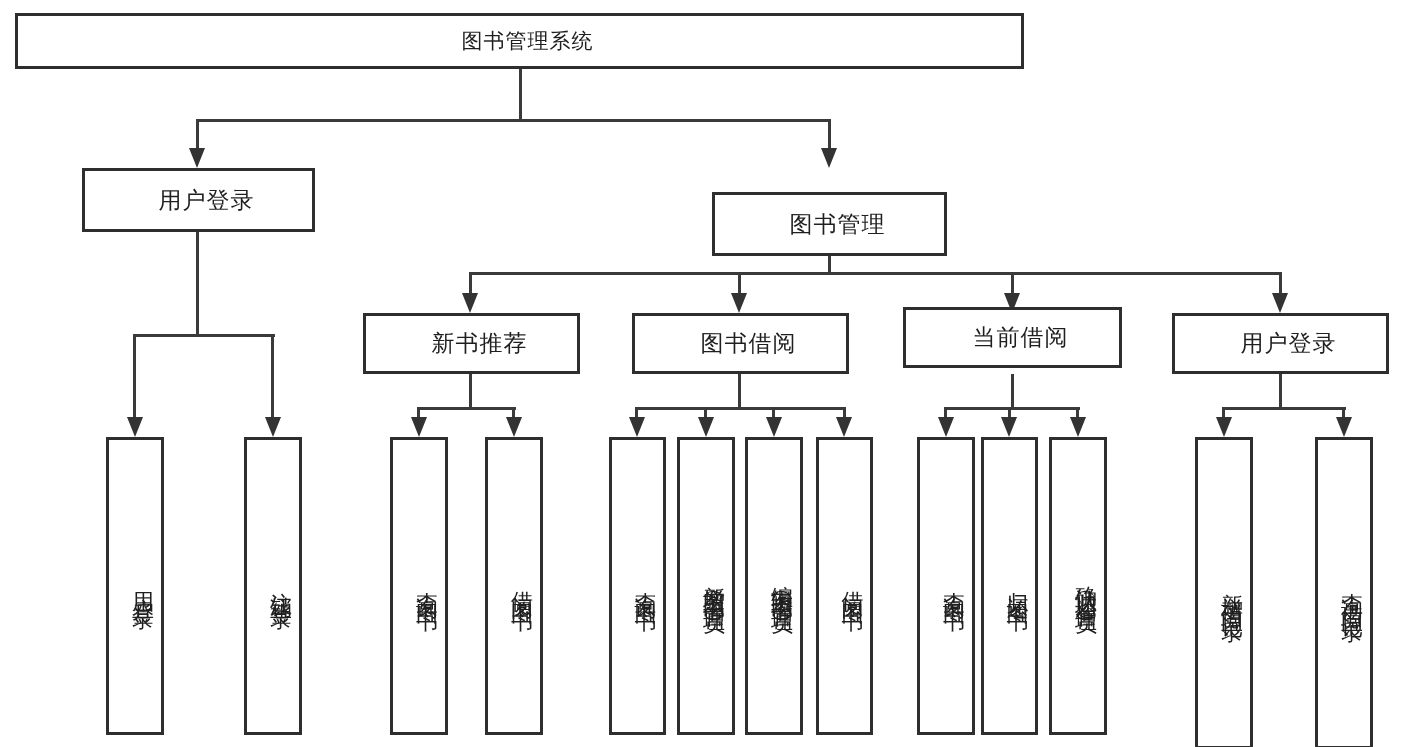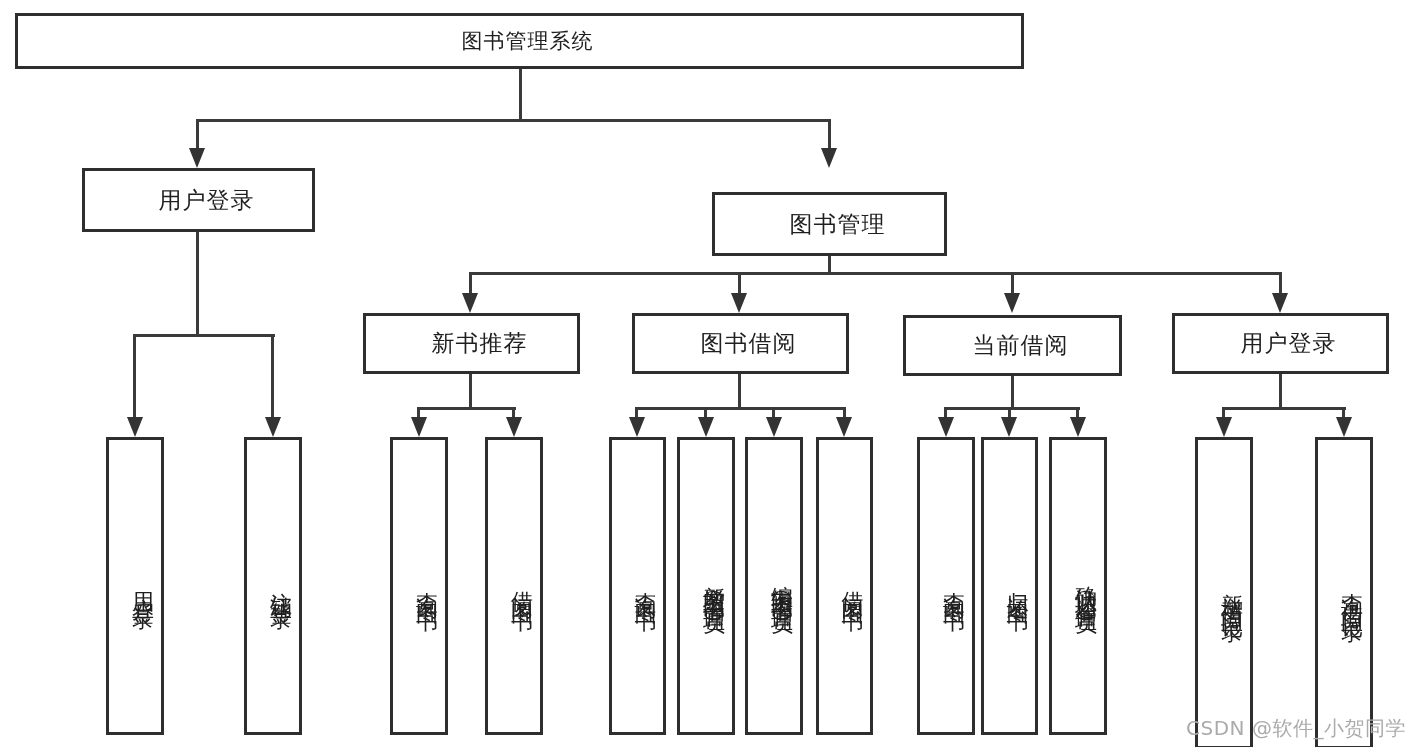--- a/index.html
+++ b/index.html
@@ -99,21 +99,21 @@
   <div class="arrow" style="left:731px; top:293px;"></div>
   <div class="arrow" style="left:1004px; top:293px;"></div>
   <div class="arrow" style="left:1272px; top:293px;"></div>
 
   <div class="box" style="left:632px; top:313px; width:217px; height:61px;">
     <span class="lbl">图书借阅</span>
   </div>
   <div class="box" style="left:363px; top:313px; width:217px; height:61px;">
     <span class="lbl">新书推荐</span>
   </div>
-  <div class="box" style="left:903px; top:315px; width:219px; height:61px;">
+  <div class="box" style="left:903px; top:307px; width:219px; height:61px;">
     <span class="lbl">当前借阅</span>
   </div>
   <div class="box" style="left:1172px; top:313px; width:217px; height:61px;">
     <span class="lbl">用户登录</span>
   </div>
 
   <div class="line" style="left:469px; top:374px; width:3px; height:36px;"></div>
   <div class="line" style="left:417px; top:407px; width:99px; height:3px;"></div>
   <div class="line" style="left:417px; top:407px; width:3px; height:13px;"></div>
   <div class="line" style="left:512px; top:407px; width:3px; height:13px;"></div>
@@ -184,15 +184,14 @@
     <span class="lbl">确认归还（管理员）</span>
   </div>
 
   <div class="box leaf" style="left:1195px; top:437px; width:58px; height:312px;">
     <span class="lbl">新增借阅记录</span>
   </div>
   <div class="box leaf" style="left:1315px; top:437px; width:58px; height:312px;">
     <span class="lbl">查询借阅记录</span>
   </div>
 
-  <div class="watermark">CSDN @软件_小贺同学</div>
 
 </div>
 
 </body></html>

